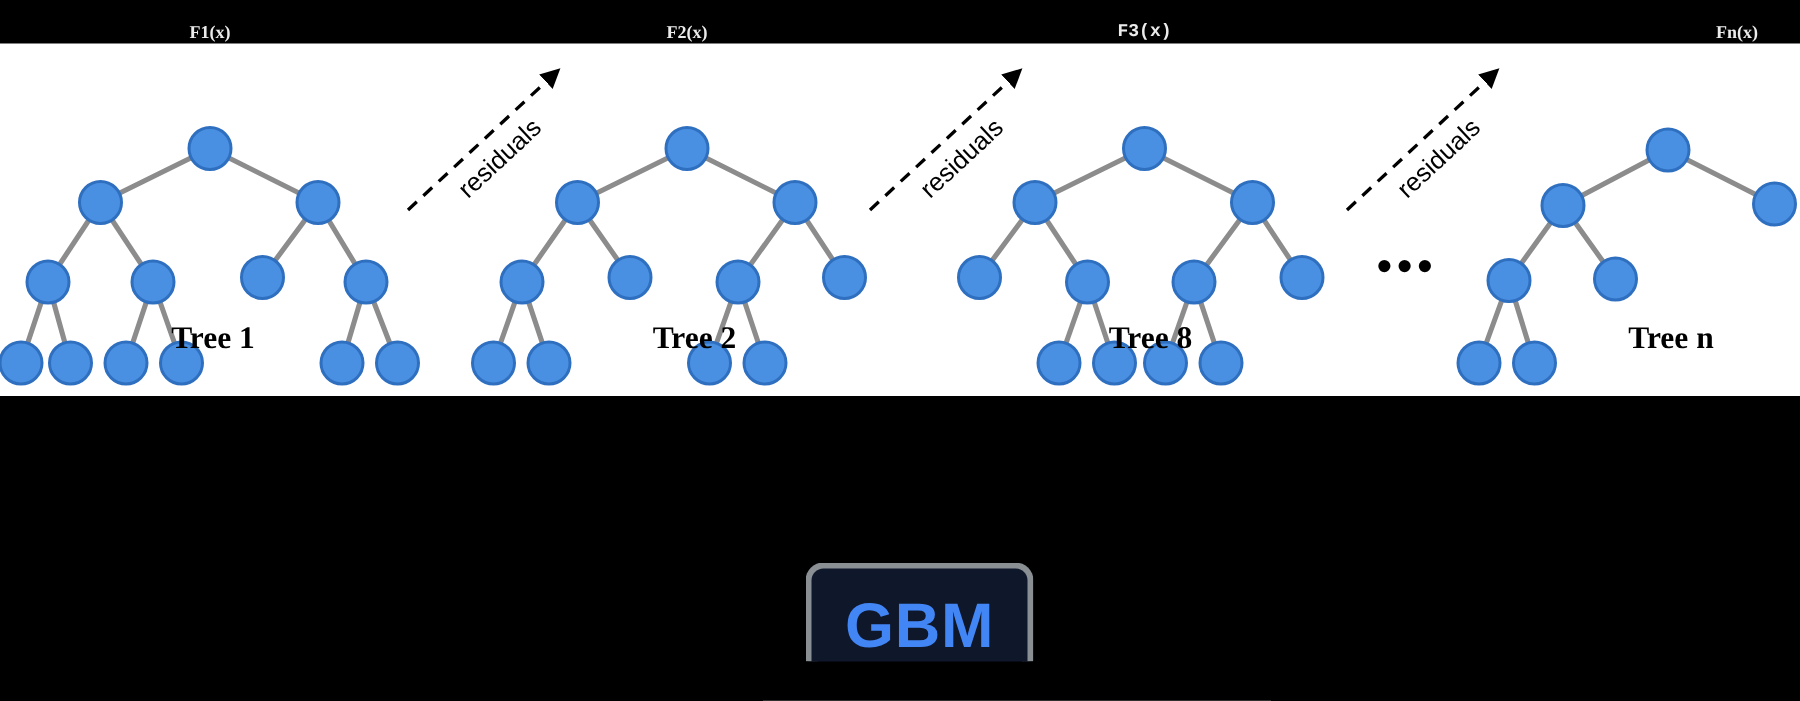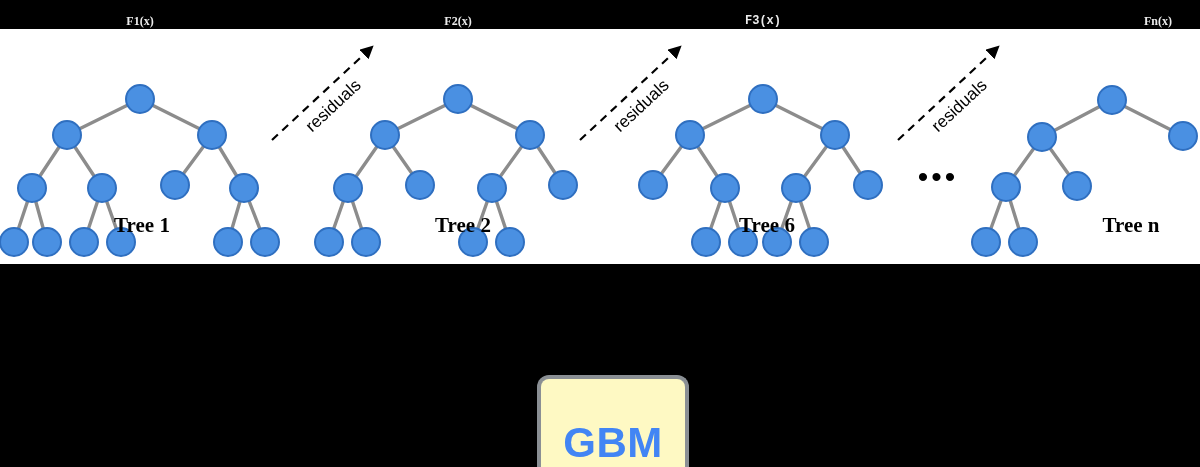--- a/index.html
+++ b/index.html
@@ -71,29 +71,29 @@
     white-space: nowrap;
     font-family: "Liberation Serif", serif;
   }
 
   
   .gbm-box {
     position: absolute;
     left: 537px;
     top: 375px;
     width: 152px;
-    height: 92px;
+    height: 66px;
     box-sizing: border-box;
-    background: #fef9c3;
+    background: #0f172a;
     border: 4px solid #8a8f94;
     border-bottom: none;
     border-radius: 12px 12px 0 0;
     box-shadow: 0 0 0 1px rgba(0,0,0,0.06);
     display: flex;
-    align-items: flex-end;
+    align-items: flex-start;
     justify-content: center;
   }
   .gbm-label {
     margin-top: 14px;
     color: #4285f4;
     font-size: 42px;
     font-weight: bold;
     letter-spacing: 0.5px;
     font-family: "Liberation Sans", sans-serif;
   }
@@ -217,21 +217,21 @@
   <div class="top-caption-row">
       <div class="top-caption" style="left: 140px;">F1(x)</div>
       <div class="top-caption" style="left: 458px;">F2(x)</div>
       <div class="top-caption" style="left: 763px; font-family: Liberation Mono, monospace;">F3(x)</div>
       <div class="top-caption" style="left: 1158px;">Fn(x)</div>
     </div>
 
   <div id="tree-labels">
       <div class="tree-label" style="left: 142px;">Tree 1</div>
       <div class="tree-label" style="left: 463px;">Tree 2</div>
-      <div class="tree-label" style="left: 767px;">Tree 6</div>
-      <div class="tree-label" style="left: 1114px; margin-left: 17px;">Tree n</div>
+      <div class="tree-label" style="left: 767px;">Tree 8</div>
+      <div class="tree-label" style="left: 1114px;">Tree n</div>
     </div>
 
   <div class="gbm-box">
     <span class="gbm-label">GBM</span>
   </div>
 
 </div>
 
 </body></html>

